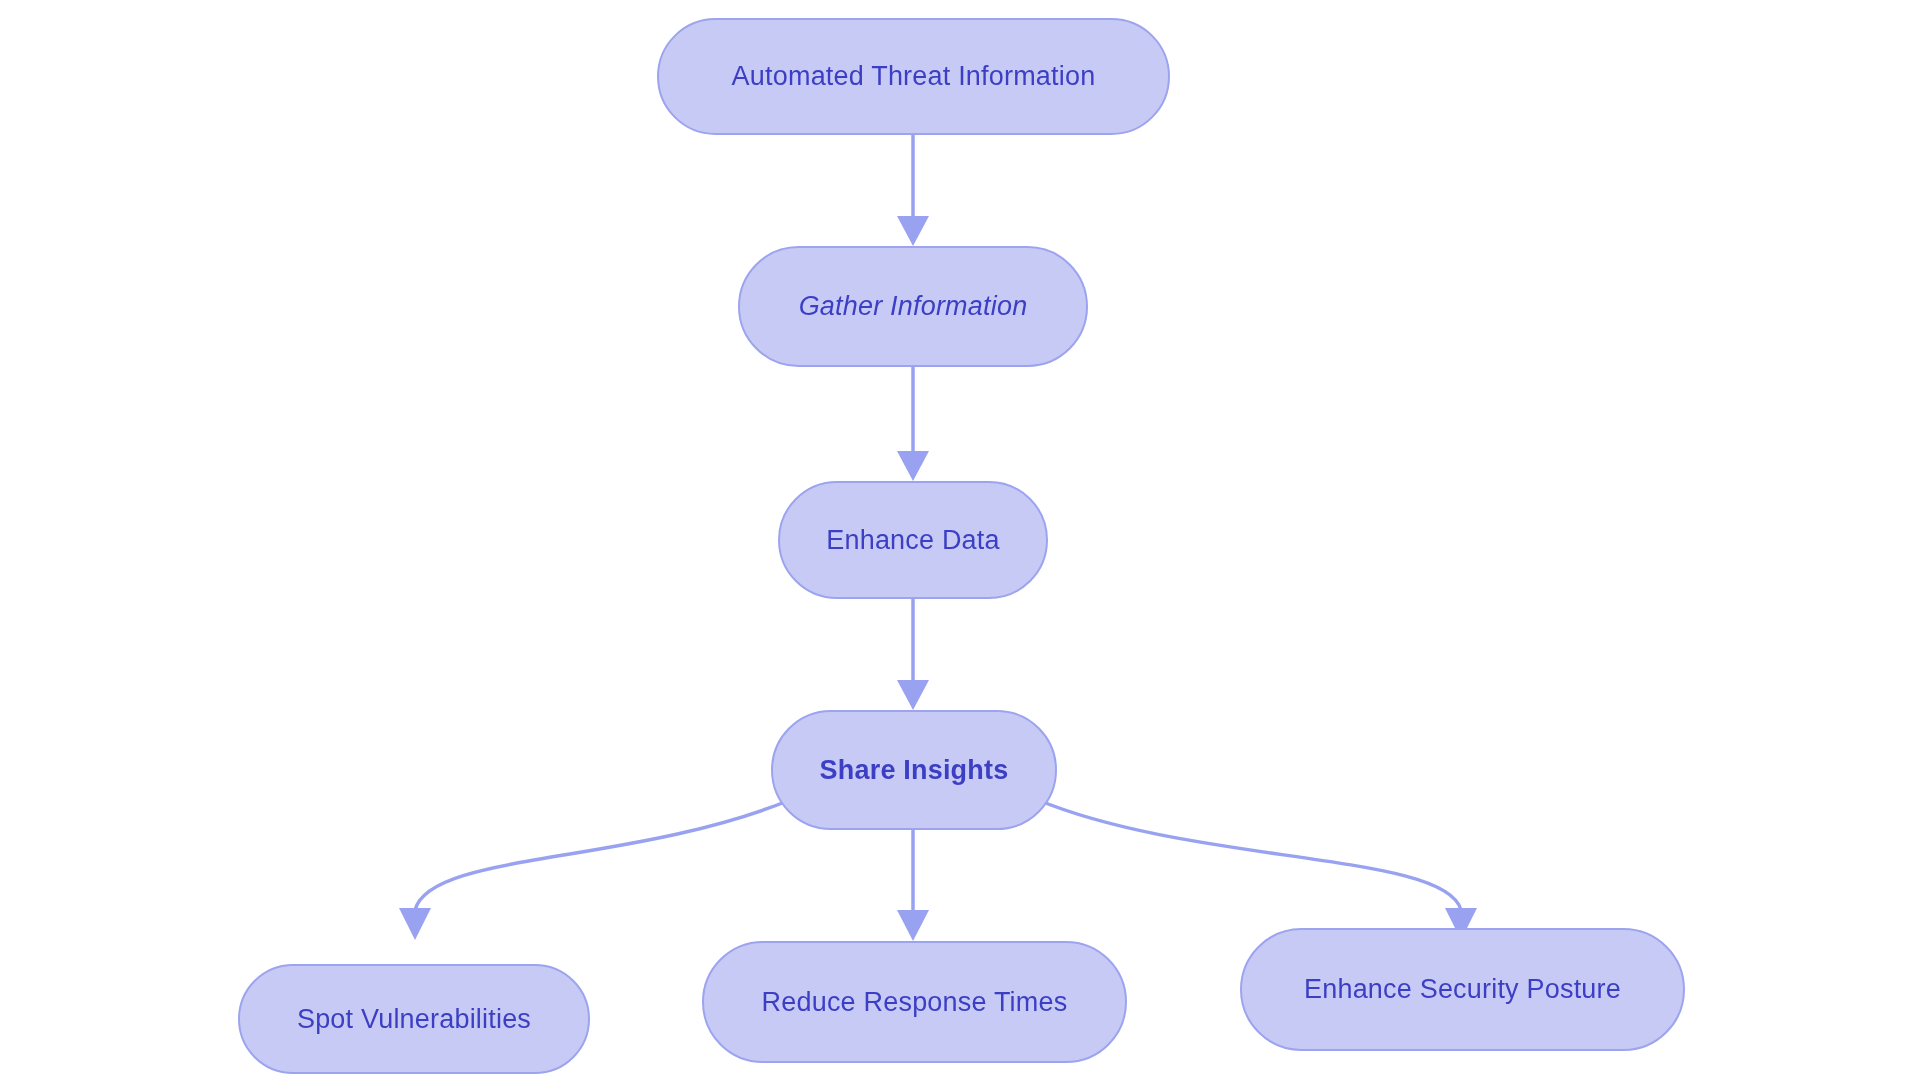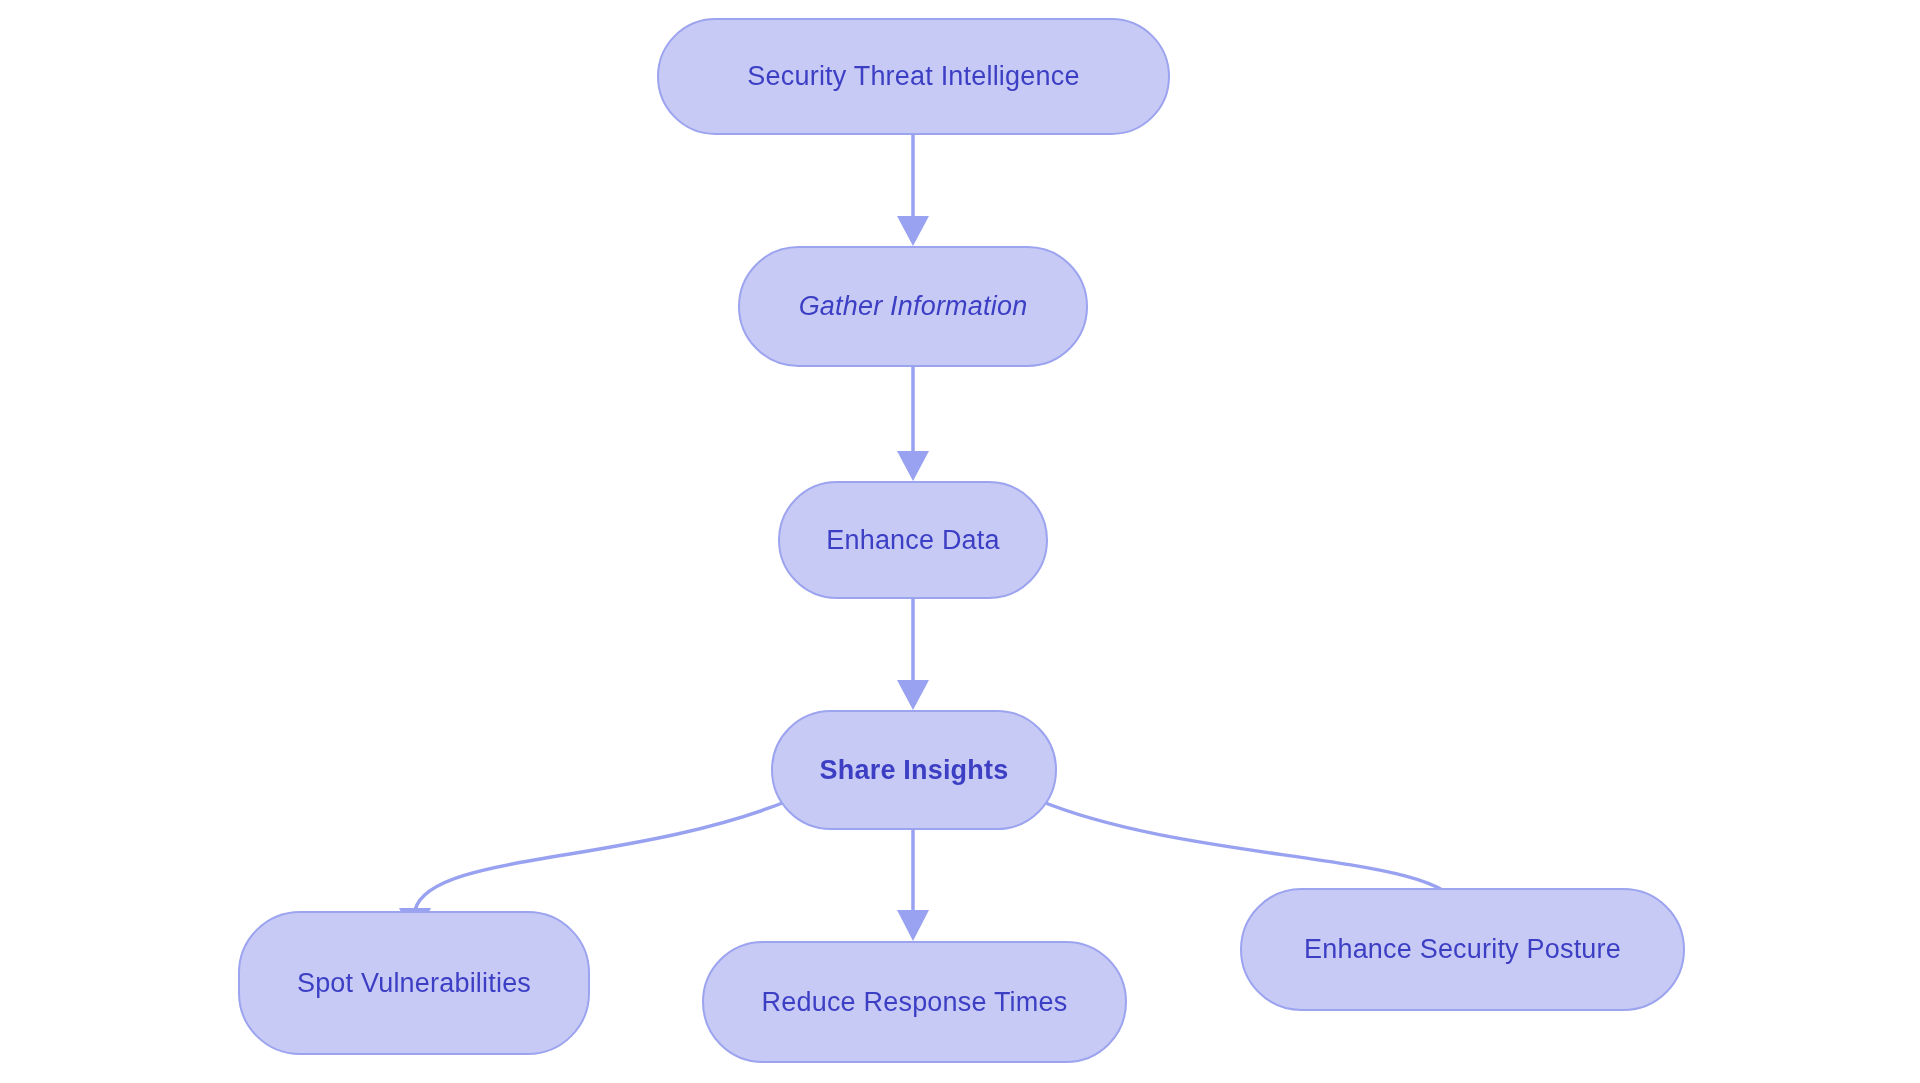--- a/index.html
+++ b/index.html
@@ -85,40 +85,40 @@
       <polygon class="edge-head" points="897,910 929,910 913,941"></polygon>
     </g>
 
     <g>
       <path class="edge-path" d="M 1038 800 C 1196 865, 1446 852, 1461 910"></path>
       <polygon class="edge-head" points="1445,908 1477,908 1461,940"></polygon>
     </g>
   </svg>
 
   <div class="node" style="left:657px; top:18px; width:513px; height:117px;">
-    <span>Security Threat Intelligence</span>
+    <span>Automated Threat Information</span>
   </div>
 
   <div class="node" style="left:738px; top:246px; width:350px; height:121px;font-style:italic;">
     <span>Gather Information</span>
   </div>
 
   <div class="node" style="left:778px; top:481px; width:270px; height:118px;">
     <span>Enhance Data</span>
   </div>
 
   <div class="node" style="left:771px; top:710px; width:286px; height:120px;font-weight:bold;">
     <span>Share Insights</span>
   </div>
 
-  <div class="node" style="left:238px; top:911px; width:352px; height:144px;">
+  <div class="node" style="left:238px; top:964px; width:352px; height:110px;">
     <span>Spot Vulnerabilities</span>
   </div>
 
   <div class="node" style="left:702px; top:941px; width:425px; height:122px;">
     <span>Reduce Response Times</span>
   </div>
 
-  <div class="node" style="left:1240px; top:888px; width:445px; height:123px;">
+  <div class="node" style="left:1240px; top:928px; width:445px; height:123px;">
     <span>Enhance Security Posture</span>
   </div>
 
 </div>
 
 </body></html>

